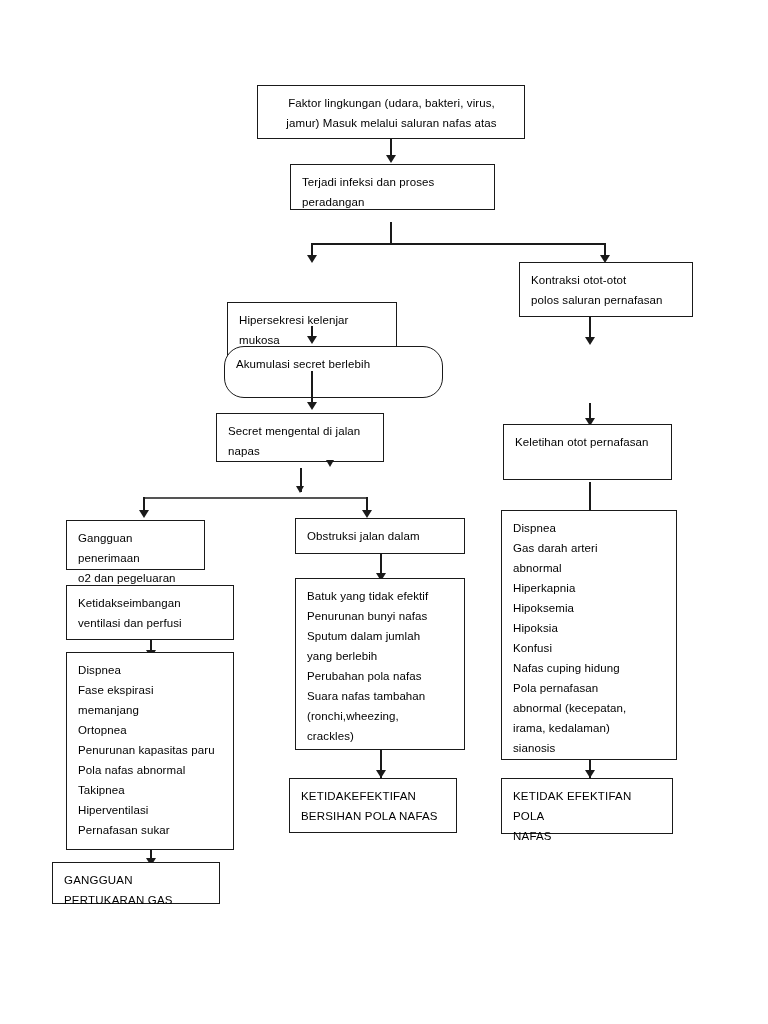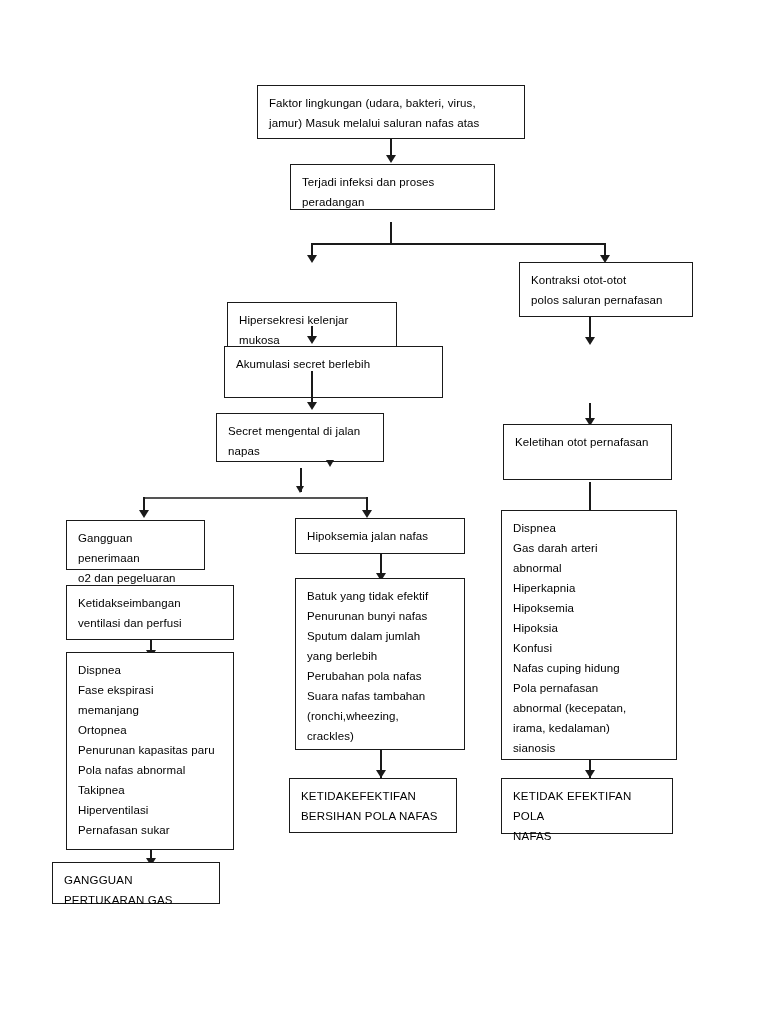--- a/index.html
+++ b/index.html
@@ -52,21 +52,21 @@
     border-left-width: 4px;
     border-right-width: 4px;
     border-top-width: 7px;
   }
 </style>
 </head>
 <body>
 
 <div id="canvas">
 
-  <div class="node" style="left:257px; top:85px; width:268px; height:54px;">Faktor lingkungan (udara, bakteri, virus,
+  <div class="node" style="left:257px; top:85px; width:268px; height:54px;text-align:center;">Faktor lingkungan (udara, bakteri, virus,
 jamur) Masuk melalui saluran nafas atas</div>
 
   <div class="conn v" style="left:390px; top:139px; height:22px;"></div>
   <div class="arrowhead" style="left:386px; top:155px;"></div>
 
   <div class="node" style="left:290px; top:164px; width:205px; height:46px;">Terjadi infeksi dan proses
 peradangan</div>
 
   <div class="conn v" style="left:390px; top:222px; height:22px;"></div>
   <div class="conn h" style="left:311px; top:243px; width:295px;"></div>
@@ -80,21 +80,21 @@
 
   <div class="node" style="left:503px; top:262px; width:174px; height:55px;margin-left:16px;">Kontraksi otot-otot
 polos saluran pernafasan</div>
 
   <div class="conn v" style="left:311px; top:326px; height:16px;"></div>
   <div class="arrowhead" style="left:307px; top:336px;"></div>
 
   <div class="conn v" style="left:589px; top:317px; height:26px;"></div>
   <div class="arrowhead" style="left:585px; top:337px;"></div>
 
-  <div class="node" style="left:224px; top:346px; width:219px; height:52px;">Akumulasi secret berlebih</div>
+  <div class="node" style="left:224px; top:346px; width:219px; height:52px;border-radius:20px;">Akumulasi secret berlebih</div>
 
 
   <div class="conn v" style="left:311px; top:371px; height:37px;"></div>
   <div class="arrowhead" style="left:307px; top:402px;"></div>
 
   <div class="conn v" style="left:589px; top:403px; height:22px;"></div>
   <div class="arrowhead" style="left:585px; top:418px;"></div>
 
   <div class="node" style="left:216px; top:413px; width:168px; height:49px;">Secret mengental di jalan
 napas</div>
@@ -112,21 +112,21 @@
   <div class="arrowhead" style="left:139px; top:510px;"></div>
   <div class="conn v" style="left:366px; top:497px; height:19px;"></div>
   <div class="arrowhead" style="left:362px; top:510px;"></div>
 
   <div class="conn v" style="left:589px; top:482px; height:36px;"></div>
   <div class="arrowhead" style="left:585px; top:512px;"></div>
 
   <div class="node" style="left:66px; top:520px; width:139px; height:50px;">Gangguan penerimaan
 o2 dan pegeluaran co2</div>
 
-  <div class="node" style="left:295px; top:518px; width:170px; height:36px;">Hipoksemia jalan nafas</div>
+  <div class="node" style="left:295px; top:518px; width:170px; height:36px;">Obstruksi jalan dalam</div>
 
   <div class="node" style="left:501px; top:510px; width:176px; height:250px;">Dispnea
 Gas darah arteri
 abnormal
 Hiperkapnia
 Hipoksemia
 Hipoksia
 Konfusi
 Nafas cuping hidung
 Pola pernafasan

